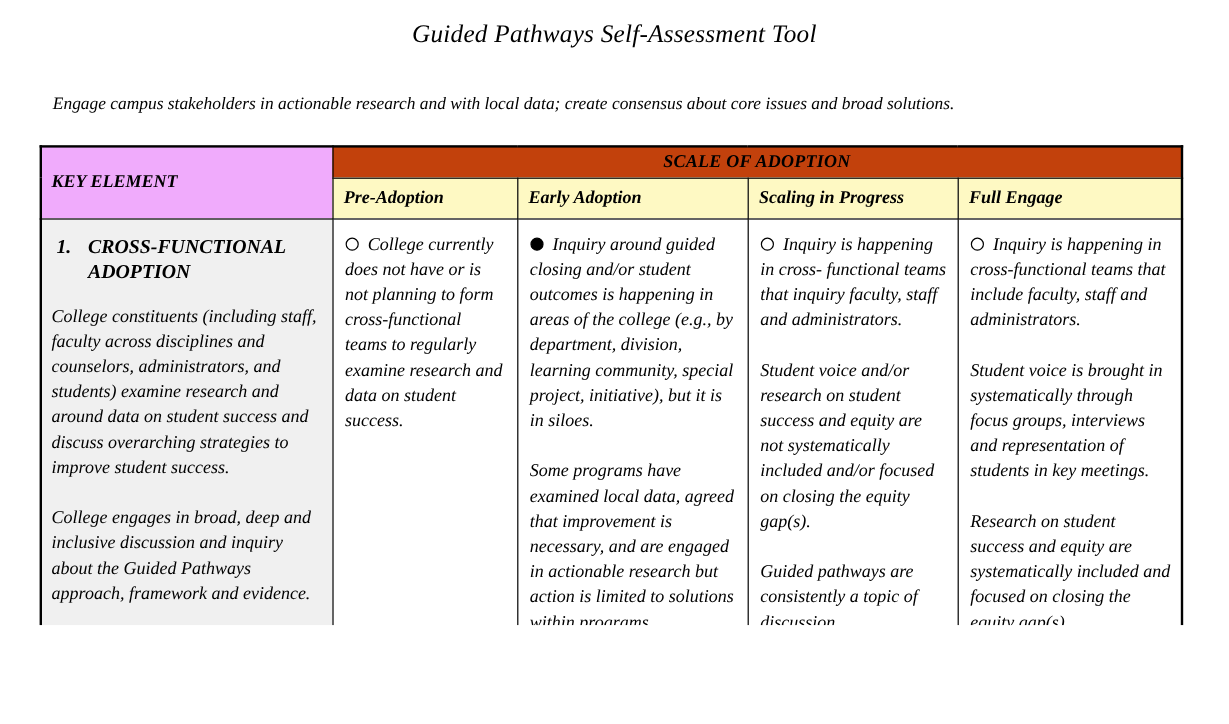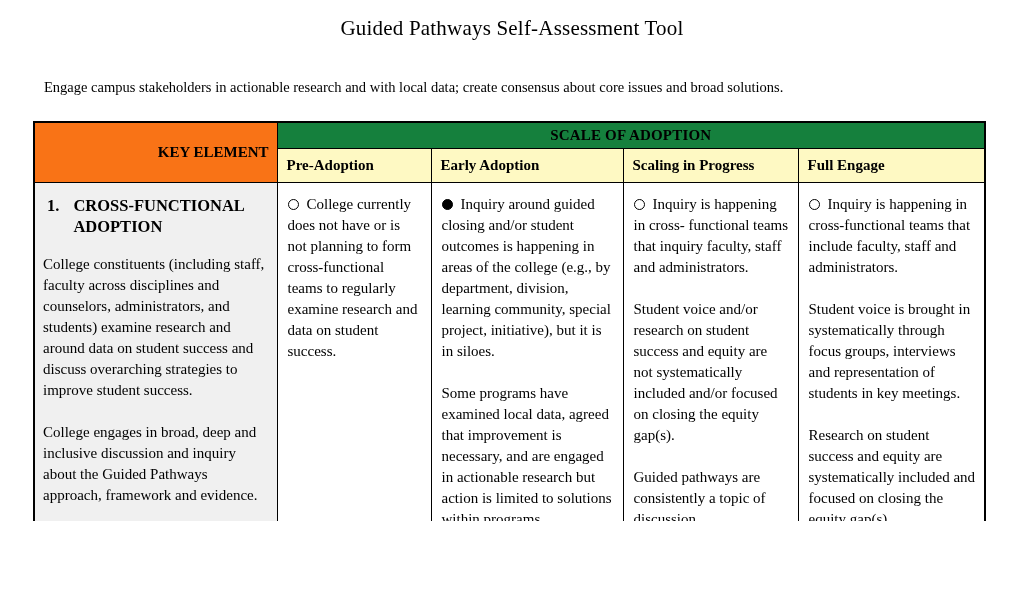--- a/index.html
+++ b/index.html
@@ -5,20 +5,21 @@
   * { box-sizing: border-box; }
   html, body { margin: 0; padding: 0; background: #ffffff; }
   .page {
     position: relative;
     width: 1024px;
     height: 521px;
     background: #ffffff;
     color: #000;
     font-family: "Liberation Serif", "DejaVu Serif", serif;
     overflow: hidden;
+    font-style: italic;
   }
   .doc-title {
     position: absolute;
     top: 16px;
     left: 0;
     width: 100%;
     text-align: center;
     font-size: 21px;
     font-weight: normal;
     letter-spacing: 0.2px;
@@ -43,28 +44,28 @@
     width: 951px;
     height: 452px;
     border-collapse: collapse;
     table-layout: fixed;
     border: 2px solid #000;
   }
   table.assessment th, table.assessment td {
     border: 1px solid #000;
   }
   th.h-key {
-    background: #f97316;
-    text-align: right;
+    background: #f0abfc;
+    text-align: left;
     vertical-align: middle;
     padding: 16px 8px;
     font-size: 15px;
   }
   th.h-scale {
-    background: #15803d;
+    background: #c2410c;
     text-align: center;
     vertical-align: middle;
     font-size: 15px;
     height: 26px;
     letter-spacing: 0.2px;
   }
   th.h-sub {
     background: #fef9c3;
     text-align: left;
     vertical-align: middle;

